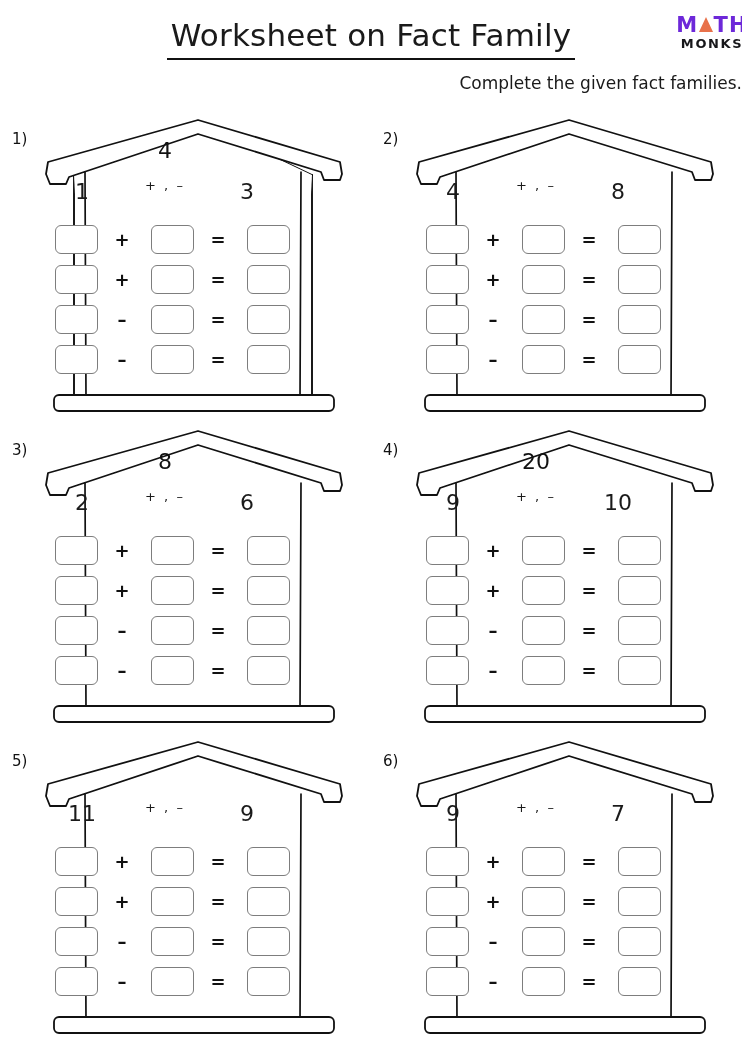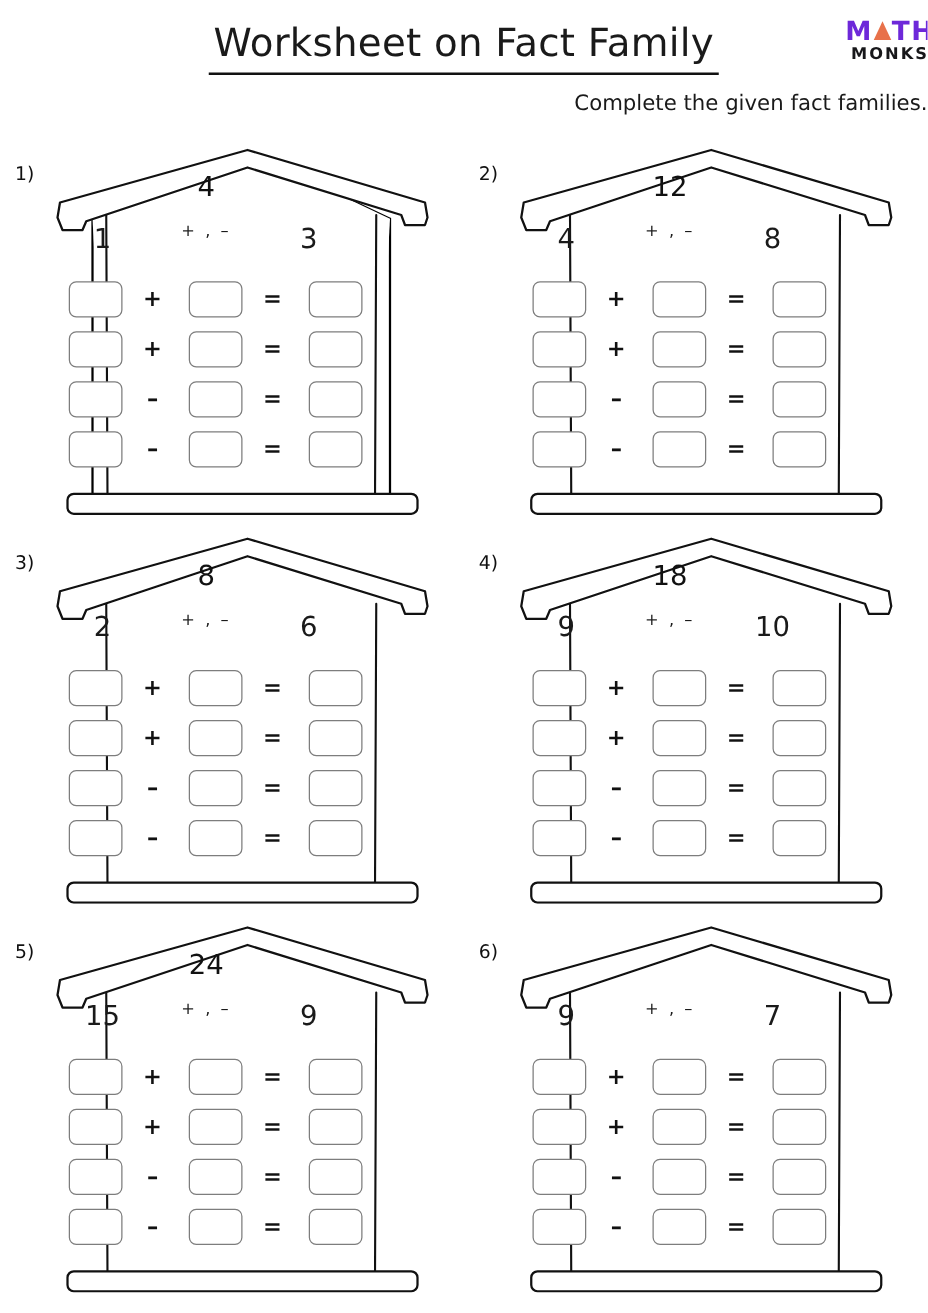--- a/index.html
+++ b/index.html
@@ -323,21 +323,20 @@
         <path d="M46,63 L58,288 L272,288 L284,63 L172,10 Z" fill="#fff" stroke="none"></path>
         <g fill="none" stroke="#111" stroke-width="1.7" stroke-linejoin="round" stroke-linecap="round">
           <path d="M57,60 L58,288"></path>
           <path d="M273,60 L272,288"></path>
         </g>
         <path d="M20,50 L170,8 L312,50 L314,62 L312,68 L296,68 L293,60 L170,22 L41,65 L38,72 L22,72 L18,62 Z" fill="#ffffff" stroke="#111" stroke-width="1.8" stroke-linejoin="round"></path>
         <rect x="26" y="283" width="280" height="16" rx="5" ry="5" fill="#ffffff" stroke="#111" stroke-width="1.8"></rect>
       </svg>
     </div>
     <div class="house-overlay">
-      <div class="sum-number">12</div>
       <div class="parts-row">
         <div class="part-left">4</div>
         <div class="part-ops">+ , –</div>
         <div class="part-right">8</div>
       </div>
       <div class="equations">
         <div class="eq-row eq-r0">
           <div class="ans-box box-a"></div>
           <div class="op-sym op-1">+</div>
           <div class="ans-box box-b"></div>
@@ -429,21 +428,21 @@
         <path d="M46,63 L58,288 L272,288 L284,63 L172,10 Z" fill="#fff" stroke="none"></path>
         <g fill="none" stroke="#111" stroke-width="1.7" stroke-linejoin="round" stroke-linecap="round">
           <path d="M57,60 L58,288"></path>
           <path d="M273,60 L272,288"></path>
         </g>
         <path d="M20,50 L170,8 L312,50 L314,62 L312,68 L296,68 L293,60 L170,22 L41,65 L38,72 L22,72 L18,62 Z" fill="#ffffff" stroke="#111" stroke-width="1.8" stroke-linejoin="round"></path>
         <rect x="26" y="283" width="280" height="16" rx="5" ry="5" fill="#ffffff" stroke="#111" stroke-width="1.8"></rect>
       </svg>
     </div>
     <div class="house-overlay">
-      <div class="sum-number">18</div>
+      <div class="sum-number">20</div>
       <div class="parts-row">
         <div class="part-left">9</div>
         <div class="part-ops">+ , –</div>
         <div class="part-right">10</div>
       </div>
       <div class="equations">
         <div class="eq-row eq-r0">
           <div class="ans-box box-a"></div>
           <div class="op-sym op-1">+</div>
           <div class="ans-box box-b"></div>
@@ -482,23 +481,22 @@
         <path d="M46,63 L58,288 L272,288 L284,63 L172,10 Z" fill="#fff" stroke="none"></path>
         <g fill="none" stroke="#111" stroke-width="1.7" stroke-linejoin="round" stroke-linecap="round">
           <path d="M57,60 L58,288"></path>
           <path d="M273,60 L272,288"></path>
         </g>
         <path d="M20,50 L170,8 L312,50 L314,62 L312,68 L296,68 L293,60 L170,22 L41,65 L38,72 L22,72 L18,62 Z" fill="#ffffff" stroke="#111" stroke-width="1.8" stroke-linejoin="round"></path>
         <rect x="26" y="283" width="280" height="16" rx="5" ry="5" fill="#ffffff" stroke="#111" stroke-width="1.8"></rect>
       </svg>
     </div>
     <div class="house-overlay">
-      <div class="sum-number">24</div>
       <div class="parts-row">
-        <div class="part-left">15</div>
+        <div class="part-left">11</div>
         <div class="part-ops">+ , –</div>
         <div class="part-right">9</div>
       </div>
       <div class="equations">
         <div class="eq-row eq-r0">
           <div class="ans-box box-a"></div>
           <div class="op-sym op-1">+</div>
           <div class="ans-box box-b"></div>
           <div class="op-sym op-eq">=</div>
           <div class="ans-box box-c"></div>

